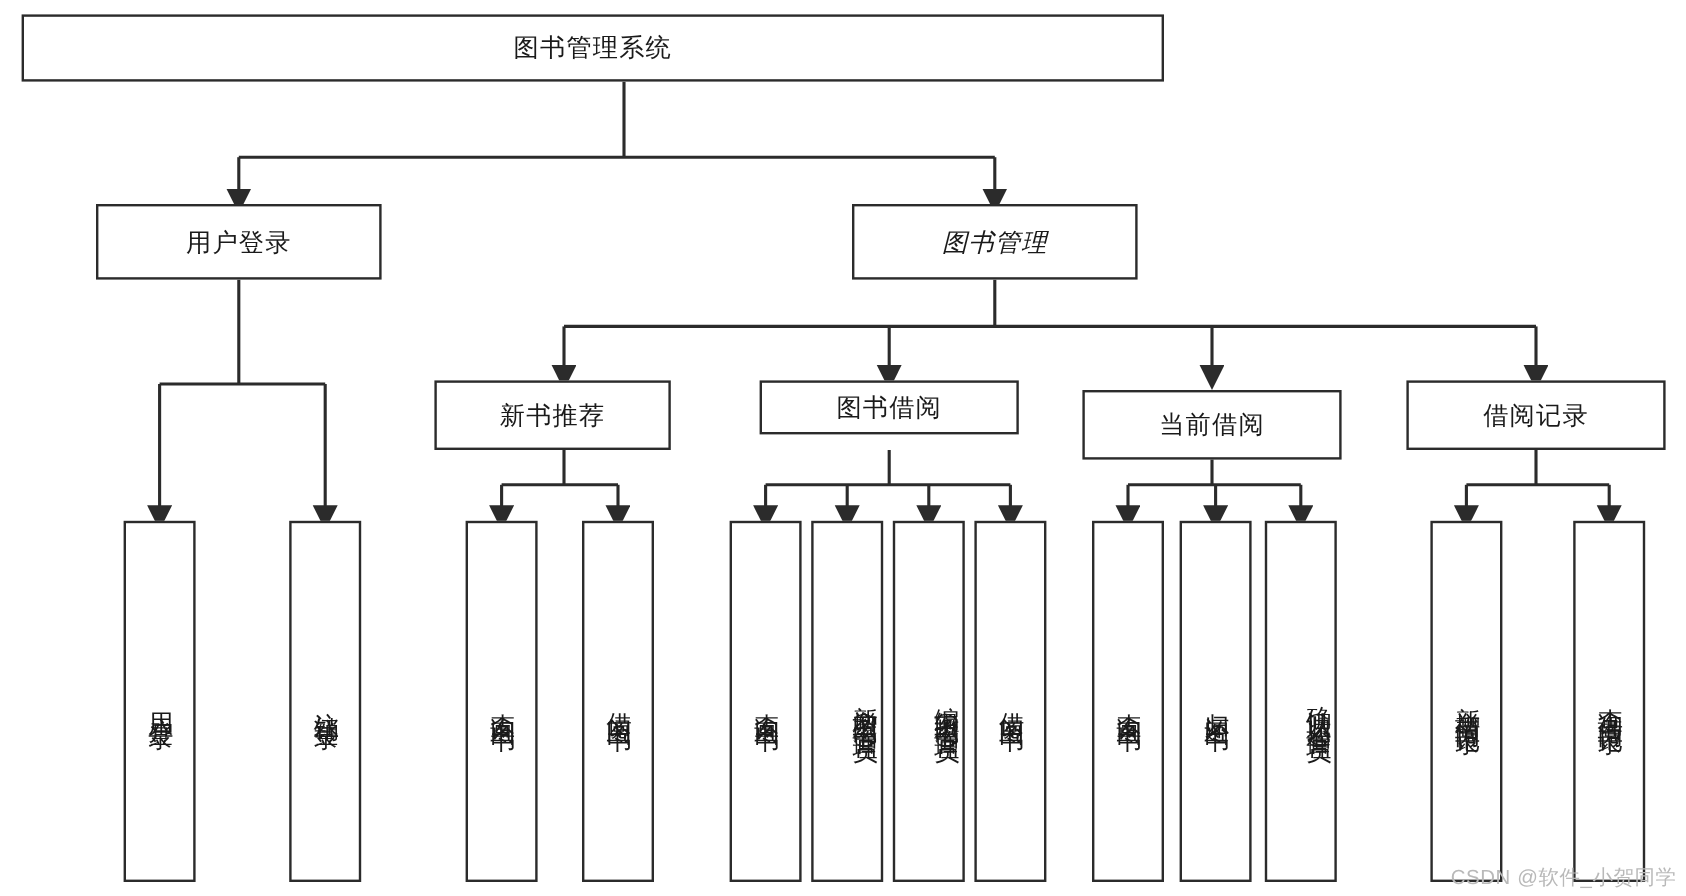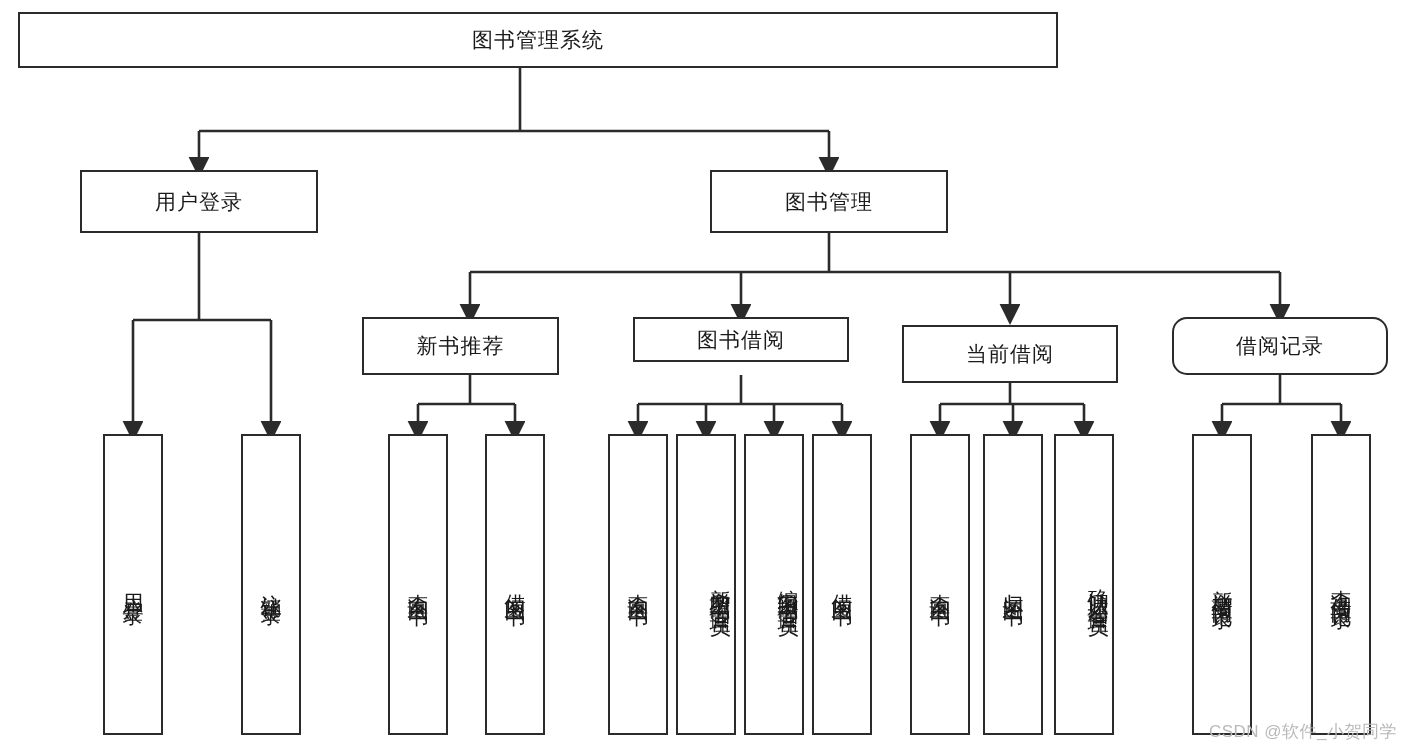--- a/index.html
+++ b/index.html
@@ -60,39 +60,39 @@
         <path d="M1013,404 L1013,425" marker-end="url(#arrow)"></path>
         <path d="M1084,404 L1084,425" marker-end="url(#arrow)"></path>
         <path d="M1280,375 L1280,404"></path>
         <path d="M1222,404 L1341,404"></path>
         <path d="M1222,404 L1222,425" marker-end="url(#arrow)"></path>
         <path d="M1341,404 L1341,425" marker-end="url(#arrow)"></path>
       </g>
   </svg>
 
   <div id="node-layer">
-      <div class="node h" style="left: 18px; top: 12px; width: 1040px; height: 56px;">
+      <div class="node h" style="left: 18px; top: 12px; width: 952px; height: 56px;">
         <span>图书管理系统</span>
       </div>
       <div class="node h" style="left: 80px; top: 170px; width: 238px; height: 63px;">
         <span>用户登录</span>
       </div>
-      <div class="node h" style="left: 710px; top: 170px; width: 238px; height: 63px;">
+      <div class="node h" style="left: 710px; top: 170px; width: 238px; height: 63px; font-style: italic;">
         <span>图书管理</span>
       </div>
       <div class="node h" style="left: 362px; top: 317px; width: 197px; height: 58px;">
         <span>新书推荐</span>
       </div>
       <div class="node h" style="left: 633px; top: 317px; width: 216px; height: 45px;">
         <span>图书借阅</span>
       </div>
       <div class="node h" style="left: 902px; top: 325px; width: 216px; height: 58px;">
         <span>当前借阅</span>
       </div>
-      <div class="node h" style="left: 1172px; top: 317px; width: 216px; height: 58px; border-radius: 15px;">
+      <div class="node h" style="left: 1172px; top: 317px; width: 216px; height: 58px;">
         <span>借阅记录</span>
       </div>
       <div class="node v mid" style="left: 103px; top: 434px; width: 60px; height: 301px;">
         <span>用户登录</span>
       </div>
       <div class="node v mid" style="left: 241px; top: 434px; width: 60px; height: 301px;">
         <span>注销登录</span>
       </div>
       <div class="node v mid" style="left: 388px; top: 434px; width: 60px; height: 301px;">
         <span>查询图书</span>

